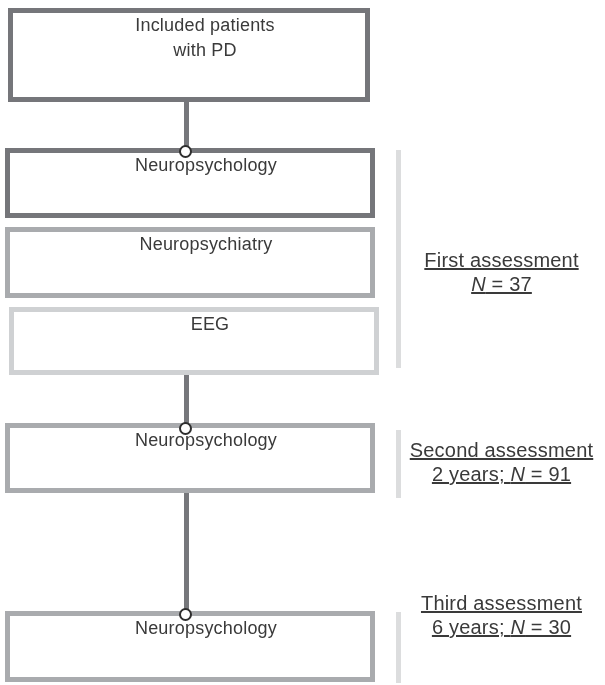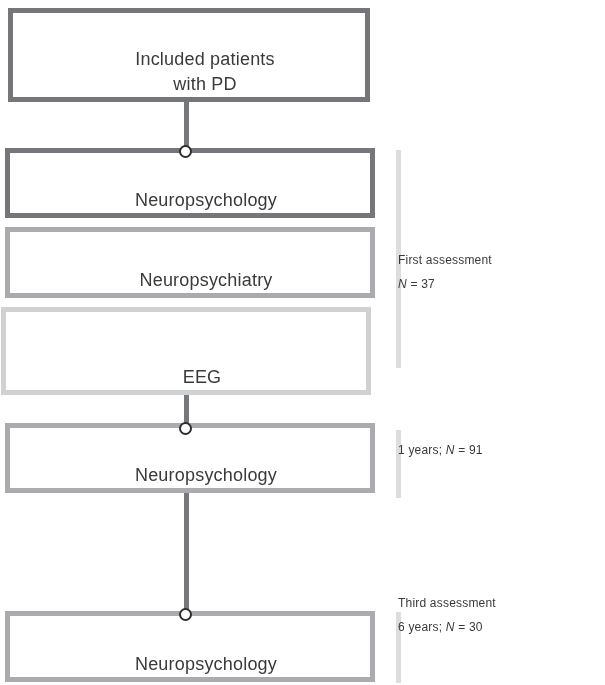--- a/index.html
+++ b/index.html
@@ -10,21 +10,21 @@
     background: #ffffff;
     font-family: "Liberation Sans", sans-serif;
     color: #3a3a3a;
     overflow: hidden;
   }
   .box {
     position: absolute;
     box-sizing: border-box;
     background: #ffffff;
     display: flex;
-    align-items: flex-end;
+    align-items: flex-start;
     justify-content: center;
     text-align: center;
     font-size: 18px;
     letter-spacing: 0.2px;
     line-height: 25px;
     z-index: 1;
     padding-left: 32px;
   }
   .box.dark   { border: 5px solid #75767a; }
   .box.medium { border: 5px solid #a9abae; }
@@ -49,35 +49,36 @@
     position: absolute;
     left: 396px;
     width: 5px;
     background: #dcddde;
     z-index: 0;
   }
   .annotation {
     position: absolute;
     left: 398px;
     width: 207px;
-    text-align: left;
-    font-size: 12px;
+    text-align: center;
+    font-size: 20px;
     letter-spacing: 0.2px;
     line-height: 24px;
     z-index: 1;
+    text-decoration: underline;
   }
   .n-italic { font-style: italic; }
 
   
   #box-included        { left: 8px;  top: 8px;   width: 362px; height: 94px; }
   #conn-1              { left: 184px; top: 100px; height: 50px; }
   #node-1              { left: 179px; top: 145px; }
   #box-neuropsych-1    { left: 5px;  top: 148px; width: 370px; height: 70px; }
   #box-neuropsychiatry { left: 5px;  top: 227px; width: 370px; height: 71px; }
-  #box-eeg             { left: 1px;  top: 307px; width: 370px; height: 88px; }
+  #box-eeg             { left: 9px;  top: 307px; width: 370px; height: 68px; }
   #conn-2              { left: 184px; top: 373px; height: 54px; }
   #node-2              { left: 179px; top: 422px; }
   #box-neuropsych-2    { left: 5px;  top: 423px; width: 370px; height: 70px; }
   #conn-3              { left: 184px; top: 491px; height: 122px; }
   #node-3              { left: 179px; top: 608px; }
   #box-neuropsych-3    { left: 5px;  top: 611px; width: 370px; height: 71px; }
   #bracket-1           { top: 150px; height: 218px; }
   #bracket-2           { top: 430px; height: 68px; }
   #bracket-3           { top: 612px; height: 71px; }
   #annotation-1        { top: 248px; }
@@ -127,21 +128,22 @@
   <div class="bracket" id="bracket-1"></div>
   <div class="bracket" id="bracket-2"></div>
   <div class="bracket" id="bracket-3"></div>
 
   <div class="annotation" id="annotation-1">
     <div>First assessment</div>
     <div><span></span><span class="n-italic">N</span><span> = 37</span></div>
   </div>
 
   <div class="annotation" id="annotation-2">
-    <div><span>1 years; </span><span class="n-italic">N</span><span> = 91</span></div>
+    <div>Second assessment</div>
+    <div><span>2 years; </span><span class="n-italic">N</span><span> = 91</span></div>
   </div>
 
   <div class="annotation" id="annotation-3">
     <div>Third assessment</div>
     <div><span>6 years; </span><span class="n-italic">N</span><span> = 30</span></div>
   </div>
 
 </div>
 
 </body></html>

